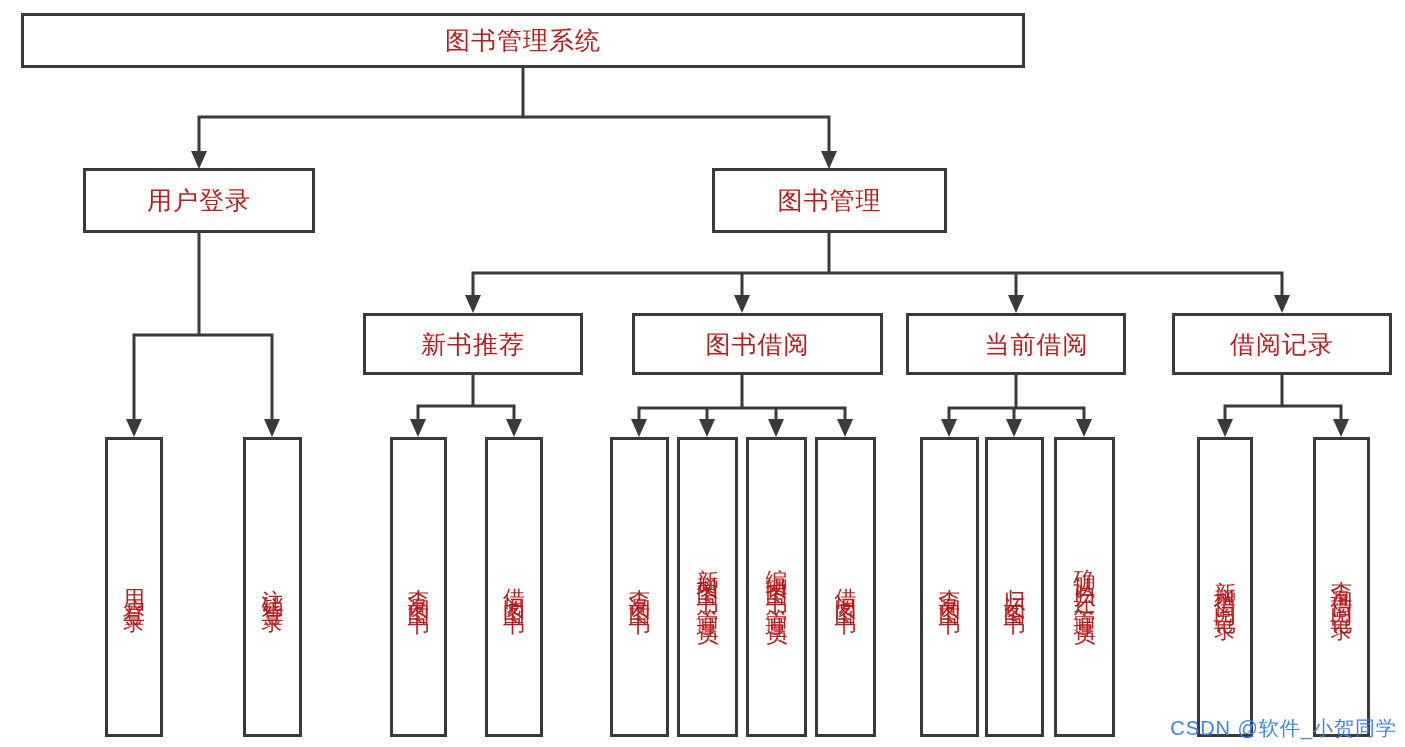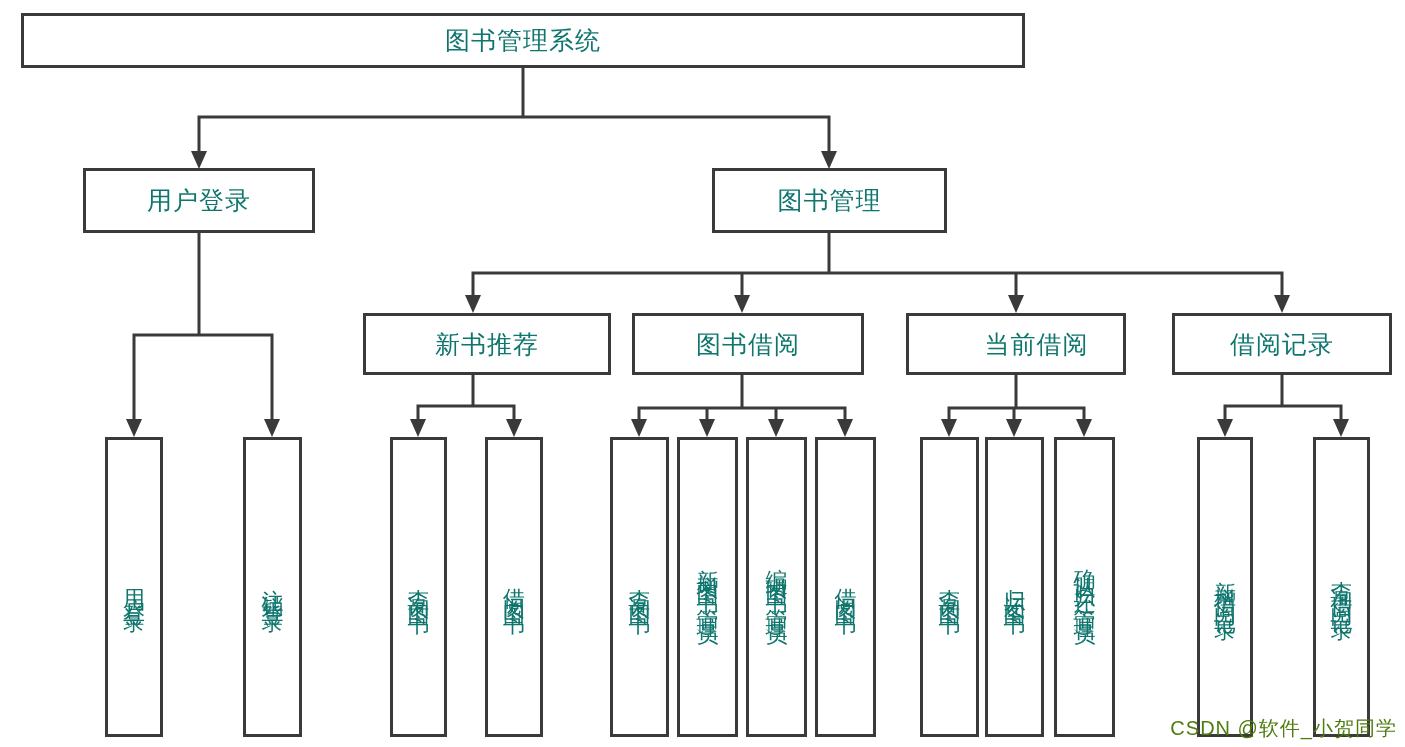--- a/index.html
+++ b/index.html
@@ -20,21 +20,21 @@
     left: 0;
     top: 0;
     width: 1405px;
     height: 747px;
   }
   .node {
     position: absolute;
     box-sizing: border-box;
     border: 3px solid #3a3a3a;
     background: #ffffff;
-    color: #0f766e;
+    color: #b91c1c;
     display: flex;
     align-items: center;
     justify-content: center;
     text-align: center;
     line-height: 1;
   }
   .node.h {
     font-size: 25px;
     letter-spacing: 1px;
     white-space: nowrap;
@@ -42,21 +42,21 @@
   .node.v {
     writing-mode: vertical-rl;
     font-size: 22px;
     letter-spacing: 8px;
   }
   .watermark {
     position: absolute;
     right: 8px;
     bottom: 5px;
     font-size: 20px;
-    color: #4d7c0f;
+    color: #3b82f6;
     letter-spacing: 1px;
     white-space: nowrap;
   }
 </style>
 </head>
 <body>
 
 <div class="canvas">
 
   <svg class="connectors" viewBox="0 0 1405 747" xmlns="http://www.w3.org/2000/svg">
@@ -77,22 +77,22 @@
          M941 419L957 419L949 437Z M1006 419L1022 419L1014 437Z
          M1076 419L1092 419L1084 437Z M1217 419L1233 419L1225 437Z
          M1333 419L1349 419L1341 437Z" fill="#3a3a3a" stroke="none"></path>
   </svg>
 
   <div class="node h" style="left:21px; top:13px; width:1004px; height:55px;">图书管理系统</div>
 
   <div class="node h" style="left:83px; top:168px; width:232px; height:65px;">用户登录</div>
   <div class="node h" style="left:712px; top:168px; width:235px; height:65px;text-align:right;">图书管理</div>
 
-  <div class="node h" style="left:363px; top:313px; width:248px; height:62px;">新书推荐</div>
-  <div class="node h" style="left:632px; top:313px; width:232px; height:62px;">图书借阅</div>
+  <div class="node h" style="left:363px; top:313px; width:220px; height:62px;">新书推荐</div>
+  <div class="node h" style="left:632px; top:313px; width:251px; height:62px;">图书借阅</div>
   <div class="node h" style="left:906px; top:313px; width:220px; height:62px;padding-left:41px;">当前借阅</div>
   <div class="node h" style="left:1172px; top:313px; width:220px; height:62px;">借阅记录</div>
 
   <div class="node v" style="left:105px; top:437px; width:58px; height:300px;">用户登录</div>
   <div class="node v" style="left:243px; top:437px; width:59px; height:300px;">注销登录</div>
 
   <div class="node v" style="left:390px; top:437px; width:57px; height:300px;">查询图书</div>
   <div class="node v" style="left:485px; top:437px; width:58px; height:300px;">借阅图书</div>
 
   <div class="node v" style="left:610px; top:437px; width:59px; height:300px;">查询图书</div>

